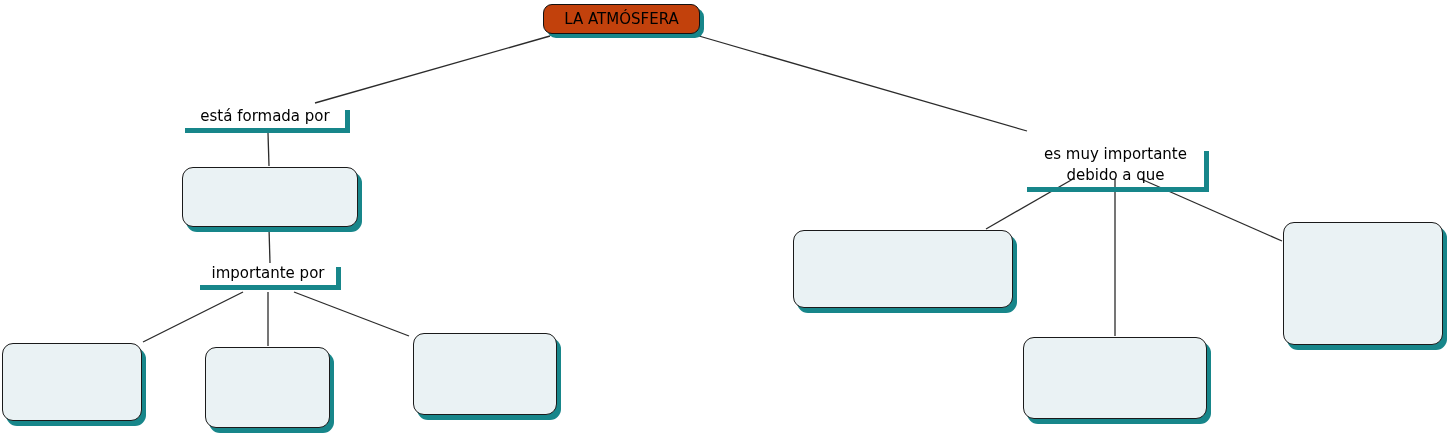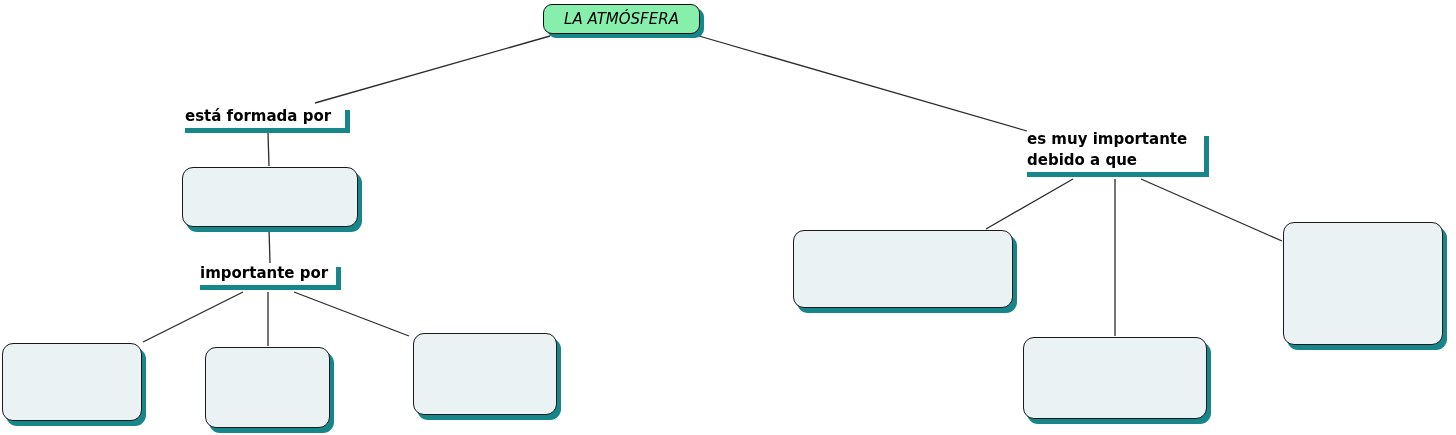--- a/index.html
+++ b/index.html
@@ -30,47 +30,46 @@
     z-index: 2;
     background: #eaf2f4;
     border: 1.5px solid #1a1a1a;
     border-radius: 11px;
     box-shadow: 4px 5px 0 0 #17868a;
     box-sizing: border-box;
   }
   .root-node {
     position: absolute;
     z-index: 3;
-    background: #86efac;
+    background: #c2410c;
     border: 1.5px solid #111111;
     border-radius: 9px;
     box-shadow: 4px 4px 0 0 #17868a;
     box-sizing: border-box;
     display: flex;
     align-items: center;
     justify-content: center;
     font-size: 15px;
     color: #000000;
     white-space: nowrap;
-    font-style: italic;
   }
   .lp {
     position: absolute;
     z-index: 3;
+    text-align: center;
     font-size: 15px;
     line-height: 21px;
     color: #000000;
     box-sizing: border-box;
-    font-weight: bold;
   }
   .lp .lp-text {
     padding: 0 4px 1px 0;
     white-space: nowrap;
   }
-  .lp .lp-text.wrap2 { white-space: normal; }
+  .lp .lp-text.wrap2 { white-space: normal; margin-top: 15px; }
   .lp .lp-under {
     height: 5px;
     background: #17868a;
   }
   .lp .lp-bar {
     position: absolute;
     right: -1px;
     bottom: 0;
     width: 5px;
     background: #17868a;

